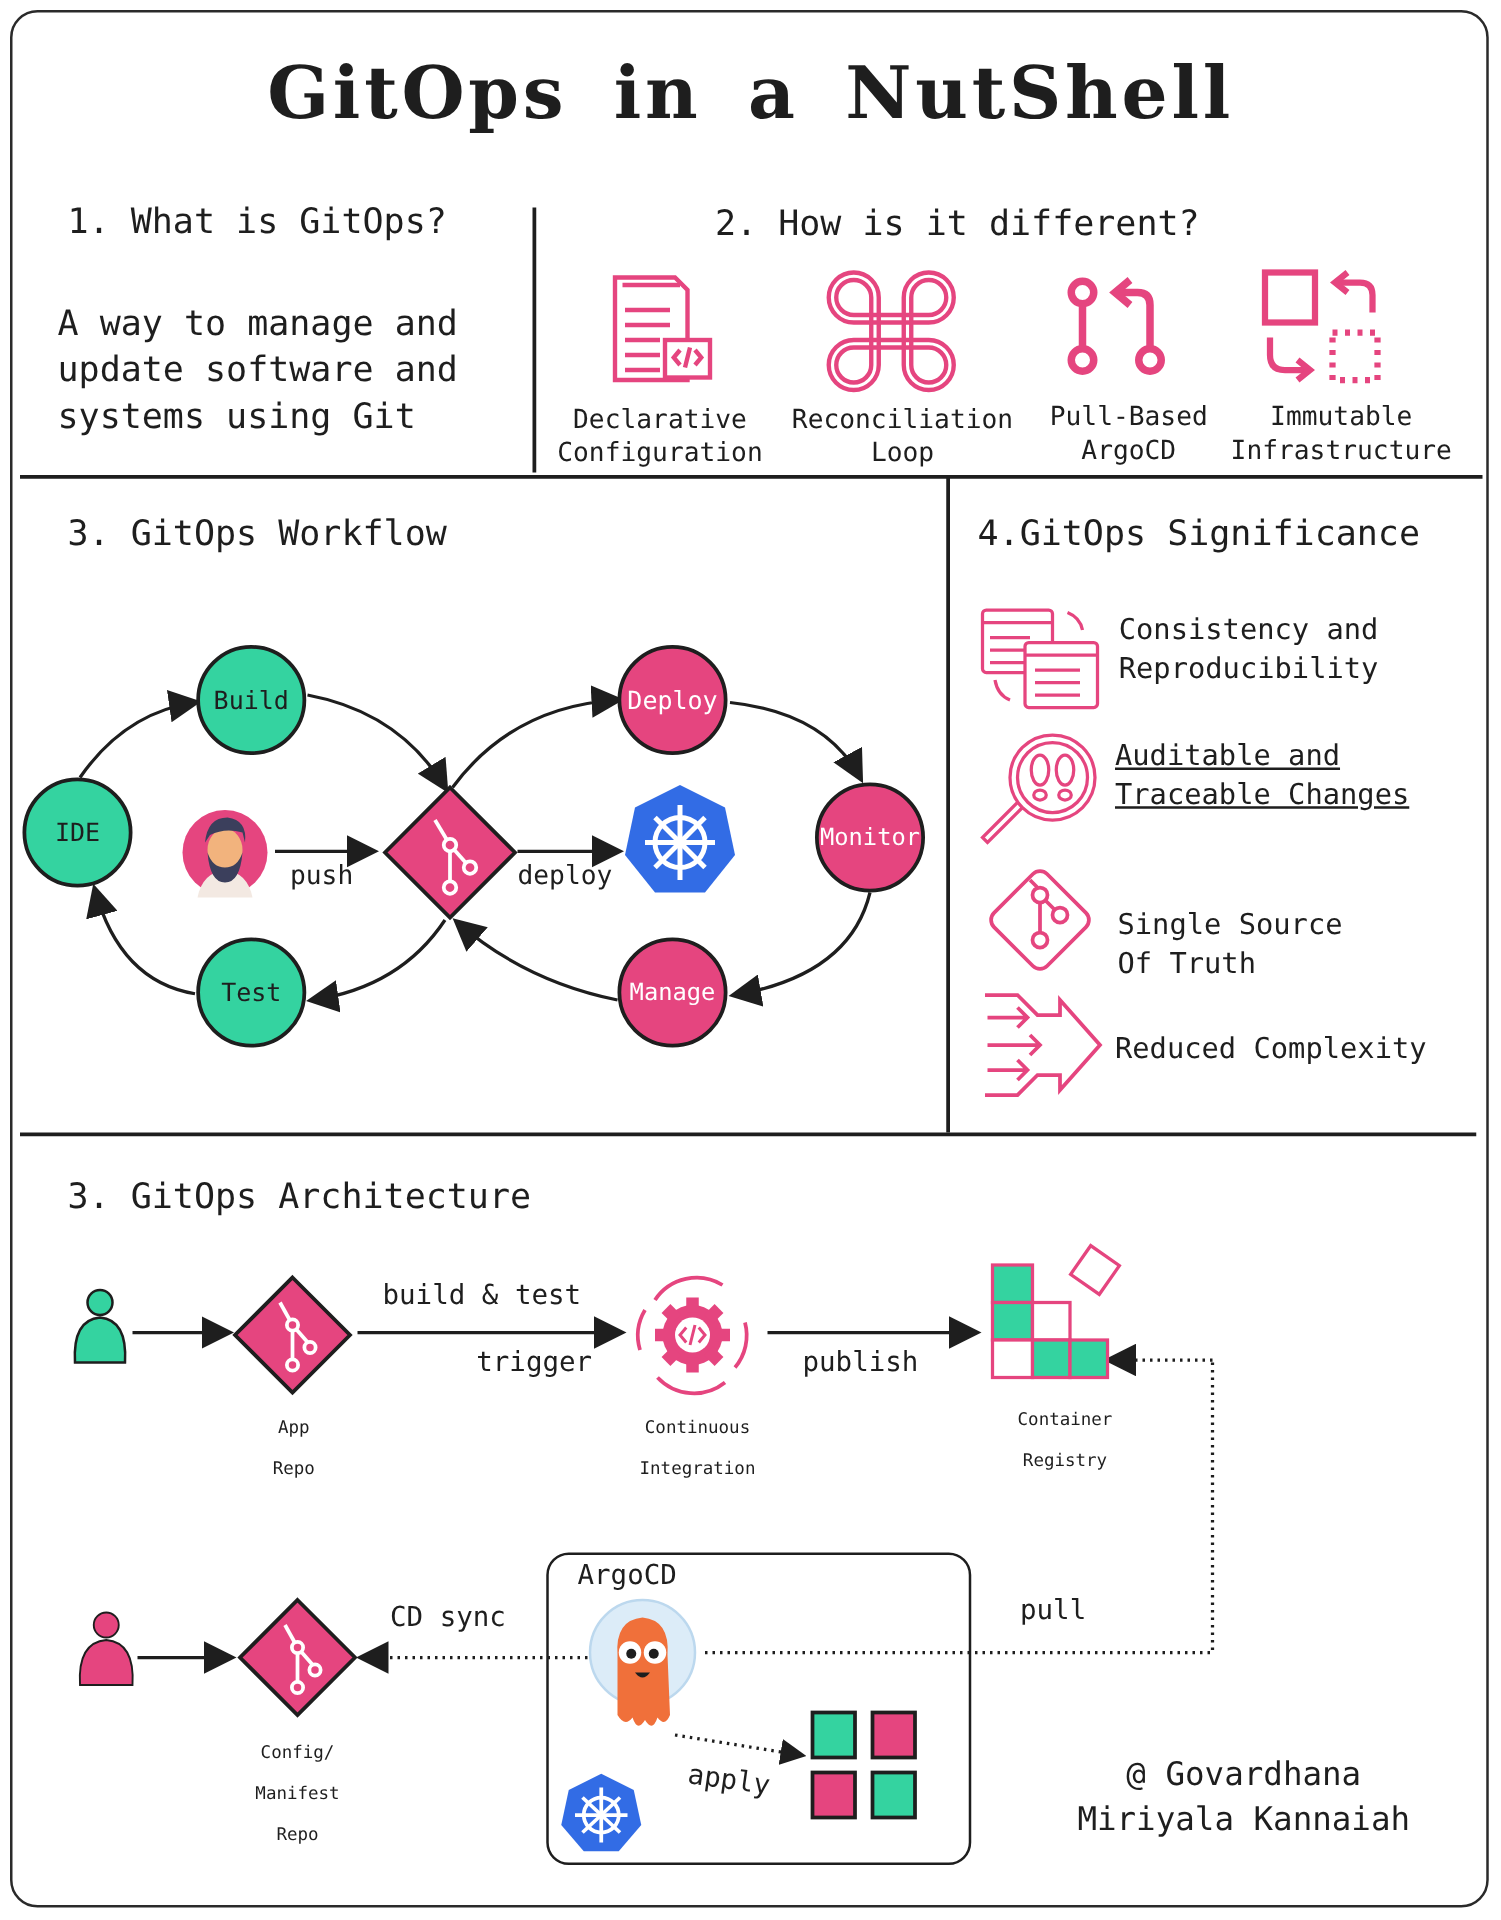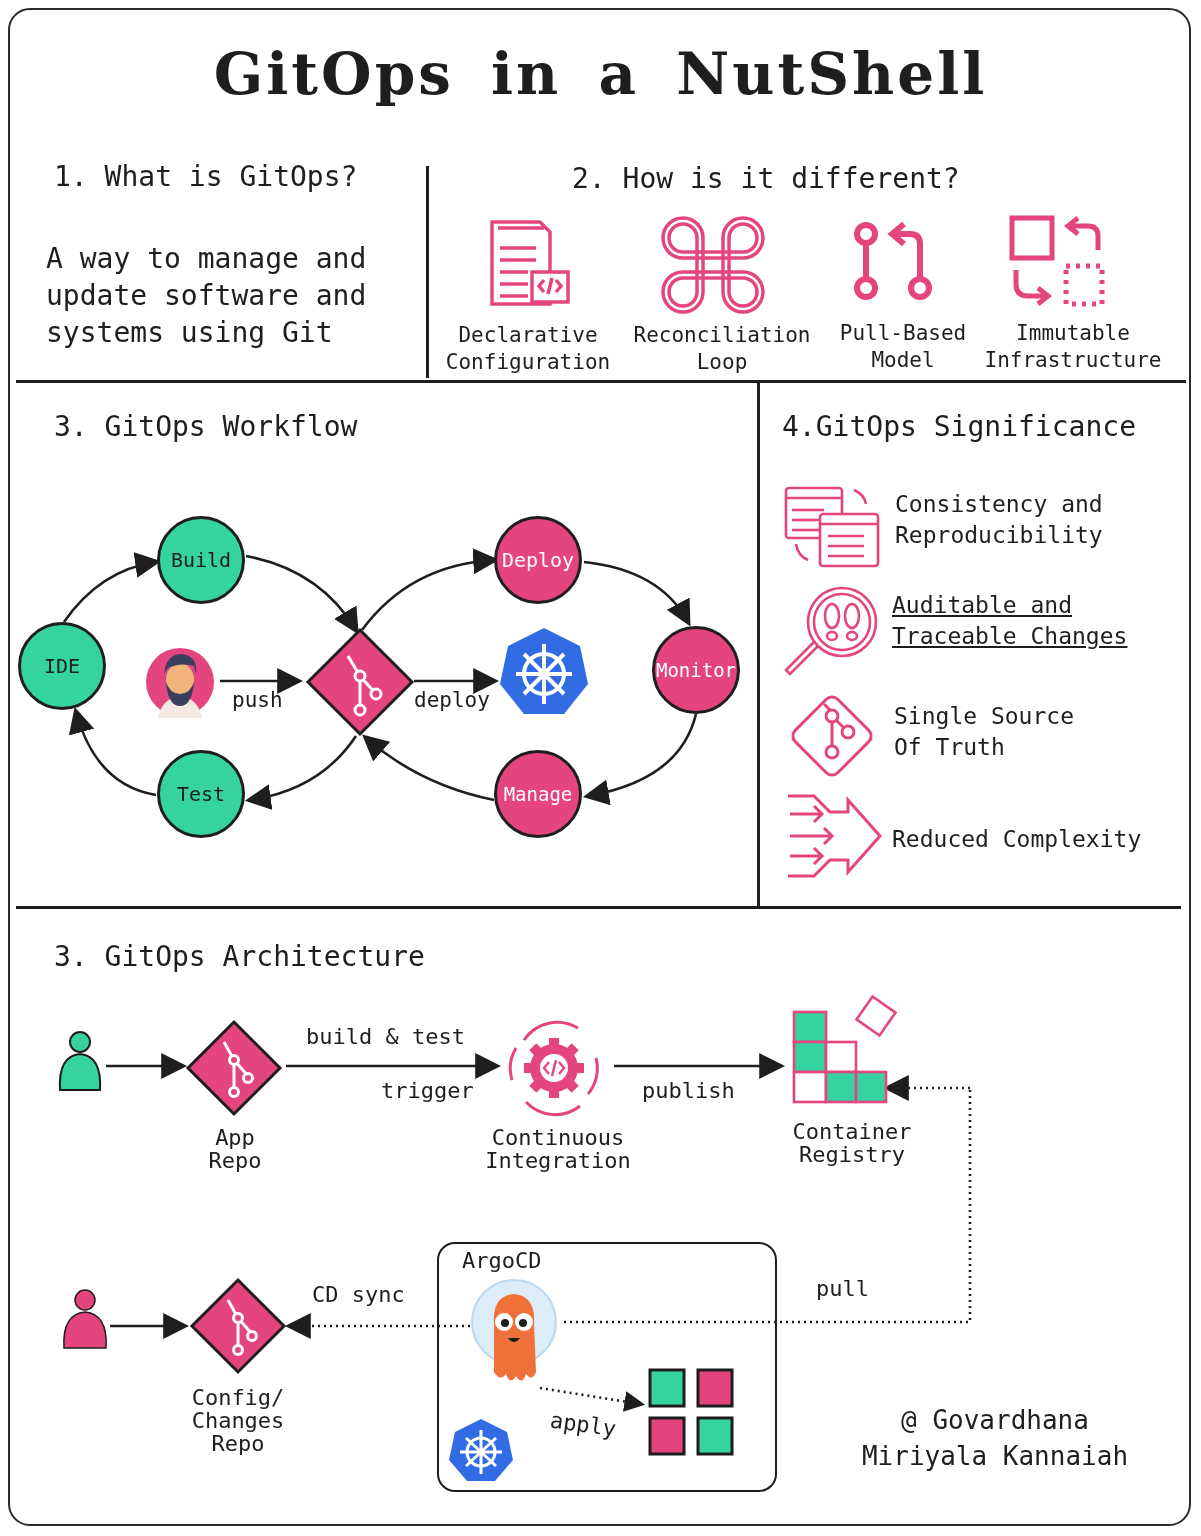--- a/index.html
+++ b/index.html
@@ -4,21 +4,21 @@
 <style>
   html,body{margin:0;padding:0;background:#fff;}
   body{width:1201px;height:1536px;position:relative;overflow:hidden;font-family:"DejaVu Sans Mono","Liberation Mono",monospace;color:#1e1e1e;}
   .frame{position:absolute;left:8px;top:8px;width:1183px;height:1518px;border:2.5px solid #2a2a2a;border-radius:22px;box-sizing:border-box;}
   .t{position:absolute;white-space:pre;}
   .title{left:0;width:1201px;top:40px;text-align:center;font-family:"DejaVu Serif","Liberation Serif",serif;font-weight:bold;font-size:58px;letter-spacing:3px;word-spacing:14px;}
   .h2{font-size:28px;}
   .body1{font-size:28px;line-height:37px;left:46px;top:240px;}
   .lbl{font-size:21px;text-align:center;line-height:27px;}
   .sig{font-size:23px;line-height:31px;}
-  .arch{font-size:22px;text-align:center;line-height:23px;}
+  .arch{font-size:14px;text-align:center;line-height:33px;}
   .hline,.vline{position:absolute;background:#1e1e1e;}
   svg{position:absolute;overflow:visible;}
   .node{position:absolute;border-radius:50%;border:3px solid #1e1e1e;box-sizing:border-box;display:flex;align-items:center;justify-content:center;font-size:20px;}
   .green{background:#34d3a0;color:#1e1e1e;}
   .pink{background:#e5457f;color:#fff;}
 </style>
 </head>
 <body>
 
 <div class="frame"></div>
@@ -75,21 +75,21 @@
     <path d="M8 56 V70 Q8 82 20 82 H38"></path>
       <path d="M30 74 L40 82 L30 90"></path>
   </g>
 </svg>
 
 <div class="t lbl" style="left:438px;top:322px;width:180px;">Declarative
 Configuration</div>
 <div class="t lbl" style="left:624px;top:322px;width:196px;">Reconciliation
 Loop</div>
 <div class="t lbl" style="left:826px;top:320px;width:154px;">Pull-Based
-Model</div>
+ArgoCD</div>
 <div class="t lbl" style="left:978px;top:320px;width:190px;">Immutable
 Infrastructure</div>
 
 <div class="t h2" style="left:54px;top:410px;">3. GitOps Workflow</div>
 
 <svg style="left:0;top:0;" width="1201" height="1536">
   <defs>
     <marker id="ah" markerWidth="10" markerHeight="10" refX="8" refY="5" orient="auto">
         <path d="M0 0 L10 5 L0 10 Z" fill="#1e1e1e"></path>
       </marker>
@@ -191,21 +191,21 @@
   <g fill="none" stroke="#e5457f" stroke-width="3">
     <rect x="16" y="16" width="60" height="60" rx="8" transform="rotate(45 46 46)"></rect>
     <circle cx="46" cy="26" r="6"></circle>
       <circle cx="62" cy="42" r="6"></circle>
       <circle cx="46" cy="62" r="6"></circle>
     <line x1="46" y1="32" x2="46" y2="56"></line>
       <line x1="50" y1="30" x2="58" y2="38"></line>
       <line x1="38" y1="14" x2="44" y2="20"></line>
   </g>
 </svg>
-<div class="t sig" style="left:894px;top:701px;">Single Source
+<div class="t sig" style="left:894px;top:725px;">Single Source
 Of Truth</div>
 
 <svg style="left:786px;top:794px;" width="96" height="86" viewBox="0 0 96 86">
   <g fill="none" stroke="#e5457f" stroke-width="3">
     <path d="M2 2 H28 L44 18 H62 V6 L94 42 L62 78 V66 H44 L28 82 H2"></path>
     <path d="M4 20 H36 M28 12 L36 20 L28 28"></path>
     <path d="M4 42 H46 M38 34 L46 42 L38 50"></path>
     <path d="M4 62 H36 M28 54 L36 62 L28 70"></path>
   </g>
 </svg>
@@ -335,17 +335,17 @@
   <g stroke="#fff" stroke-width="3" fill="#e5457f">
     <line x1="38" y1="22" x2="48" y2="40"></line>
       <line x1="48" y1="40" x2="48" y2="70"></line>
       <line x1="48" y1="40" x2="62" y2="56"></line>
     <circle cx="48" cy="40" r="4.5"></circle>
       <circle cx="62" cy="58" r="4.5"></circle>
       <circle cx="48" cy="72" r="4.5"></circle>
   </g>
 </svg>
 <div class="t arch" style="left:170px;top:1386px;width:136px;">Config/
-Changes
+Manifest
 Repo</div>
 
 <div class="t" style="left:840px;top:1402px;width:310px;text-align:center;font-size:26px;line-height:36px;">@ Govardhana
 Miriyala Kannaiah</div>
 
 </body></html>

